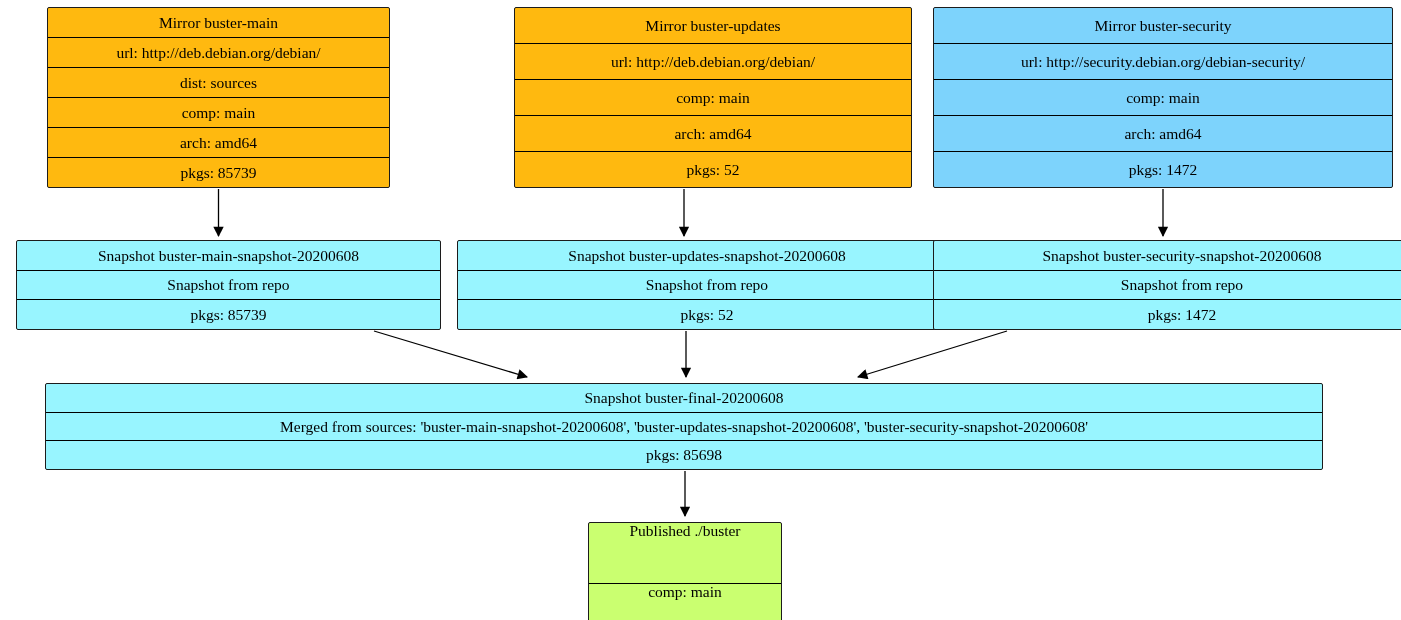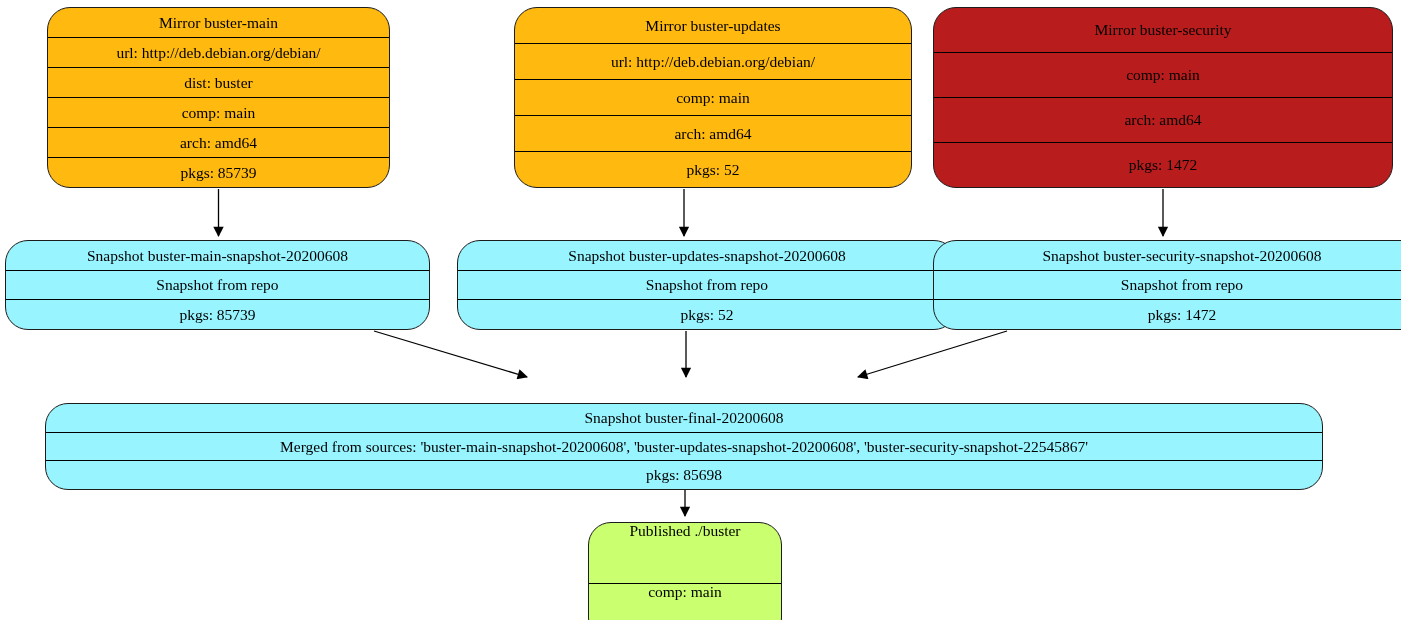--- a/index.html
+++ b/index.html
@@ -25,21 +25,21 @@
   .edges line {
     stroke: #000000;
     stroke-width: 1.3;
   }
   .node {
     position: absolute;
     box-sizing: border-box;
     display: flex;
     flex-direction: column;
     border: 1.5px solid #1c1c1c;
-    border-radius: 23px;
+    border-radius: 2px;
     overflow: hidden;
     color: #000000;
     font-size: 15.5px;
     text-align: center;
   }
   .node .row {
     flex: 1;
     display: flex;
     align-items: center;
     justify-content: center;
@@ -49,21 +49,21 @@
     line-height: 1;
   }
   .node .row:first-child {
     border-top: none;
   }
 
   
   .m1 { left: 47px;  top: 7px;   width: 343px;  height: 181px; }
   .m2 { left: 514px; top: 7px;   width: 398px;  height: 181px; }
   .m3 { left: 933px; top: 7px;   width: 460px;  height: 181px; }
-  .s1 { left: 5px;   top: 240px; width: 425px;  height: 90px; }
+  .s1 { left: 16px;   top: 240px; width: 425px;  height: 90px; }
   .s2 { left: 457px; top: 240px; width: 500px;  height: 90px; }
   .s3 { left: 933px; top: 240px; width: 498px;  height: 90px; }
   .mg { left: 45px;  top: 383px; width: 1278px; height: 87px; }
   .pb { left: 588px; top: 522px; width: 194px;  height: 119px; gap: 44px; }
 </style>
 </head>
 <body>
 
 <div class="canvas">
 
@@ -78,36 +78,37 @@
     <line x1="1163" y1="189" x2="1163" y2="236" marker-end="url(#arrow)"></line>
     <line x1="374" y1="331" x2="527" y2="377" marker-end="url(#arrow)"></line>
     <line x1="686" y1="331" x2="686" y2="377" marker-end="url(#arrow)"></line>
     <line x1="1007" y1="331" x2="858" y2="377" marker-end="url(#arrow)"></line>
     <line x1="685" y1="471" x2="685" y2="516" marker-end="url(#arrow)"></line>
   </svg>
 
   <div class="node m1" style="background: rgb(255, 185, 15);">
     <div class="row">Mirror buster-main</div>
     <div class="row">url: http://deb.debian.org/debian/</div>
-    <div class="row">dist: buster</div>
+    <div class="row">dist: sources</div>
     <div class="row">comp: main</div>
     <div class="row">arch: amd64</div>
     <div class="row">pkgs: 85739</div>
   </div>
 
   <div class="node m2" style="background: rgb(255, 185, 15);">
     <div class="row">Mirror buster-updates</div>
     <div class="row">url: http://deb.debian.org/debian/</div>
     <div class="row">comp: main</div>
     <div class="row">arch: amd64</div>
     <div class="row">pkgs: 52</div>
   </div>
 
-  <div class="node m3" style="background: #b91c1c;">
+  <div class="node m3" style="background: #7dd3fc;">
     <div class="row">Mirror buster-security</div>
+    <div class="row">url: http://security.debian.org/debian-security/</div>
     <div class="row">comp: main</div>
     <div class="row">arch: amd64</div>
     <div class="row">pkgs: 1472</div>
   </div>
 
   <div class="node s1" style="background: rgb(152, 245, 255);">
     <div class="row">Snapshot buster-main-snapshot-20200608</div>
     <div class="row">Snapshot from repo</div>
     <div class="row">pkgs: 85739</div>
   </div>
@@ -117,23 +118,23 @@
     <div class="row">Snapshot from repo</div>
     <div class="row">pkgs: 52</div>
   </div>
 
   <div class="node s3" style="background: rgb(152, 245, 255);">
     <div class="row">Snapshot buster-security-snapshot-20200608</div>
     <div class="row">Snapshot from repo</div>
     <div class="row">pkgs: 1472</div>
   </div>
 
-  <div class="node mg" style="background: rgb(152, 245, 255); margin-top: 20px;">
+  <div class="node mg" style="background: rgb(152, 245, 255);">
     <div class="row">Snapshot buster-final-20200608</div>
-    <div class="row">Merged from sources: 'buster-main-snapshot-20200608', 'buster-updates-snapshot-20200608', 'buster-security-snapshot-22545867'</div>
+    <div class="row">Merged from sources: 'buster-main-snapshot-20200608', 'buster-updates-snapshot-20200608', 'buster-security-snapshot-20200608'</div>
     <div class="row">pkgs: 85698</div>
   </div>
 
   <div class="node pb" style="background: rgb(202, 255, 112);">
     <div class="row">Published ./buster</div>
     <div class="row">comp: main</div>
     <div class="row">arch: amd64</div>
   </div>
 
 </div>

